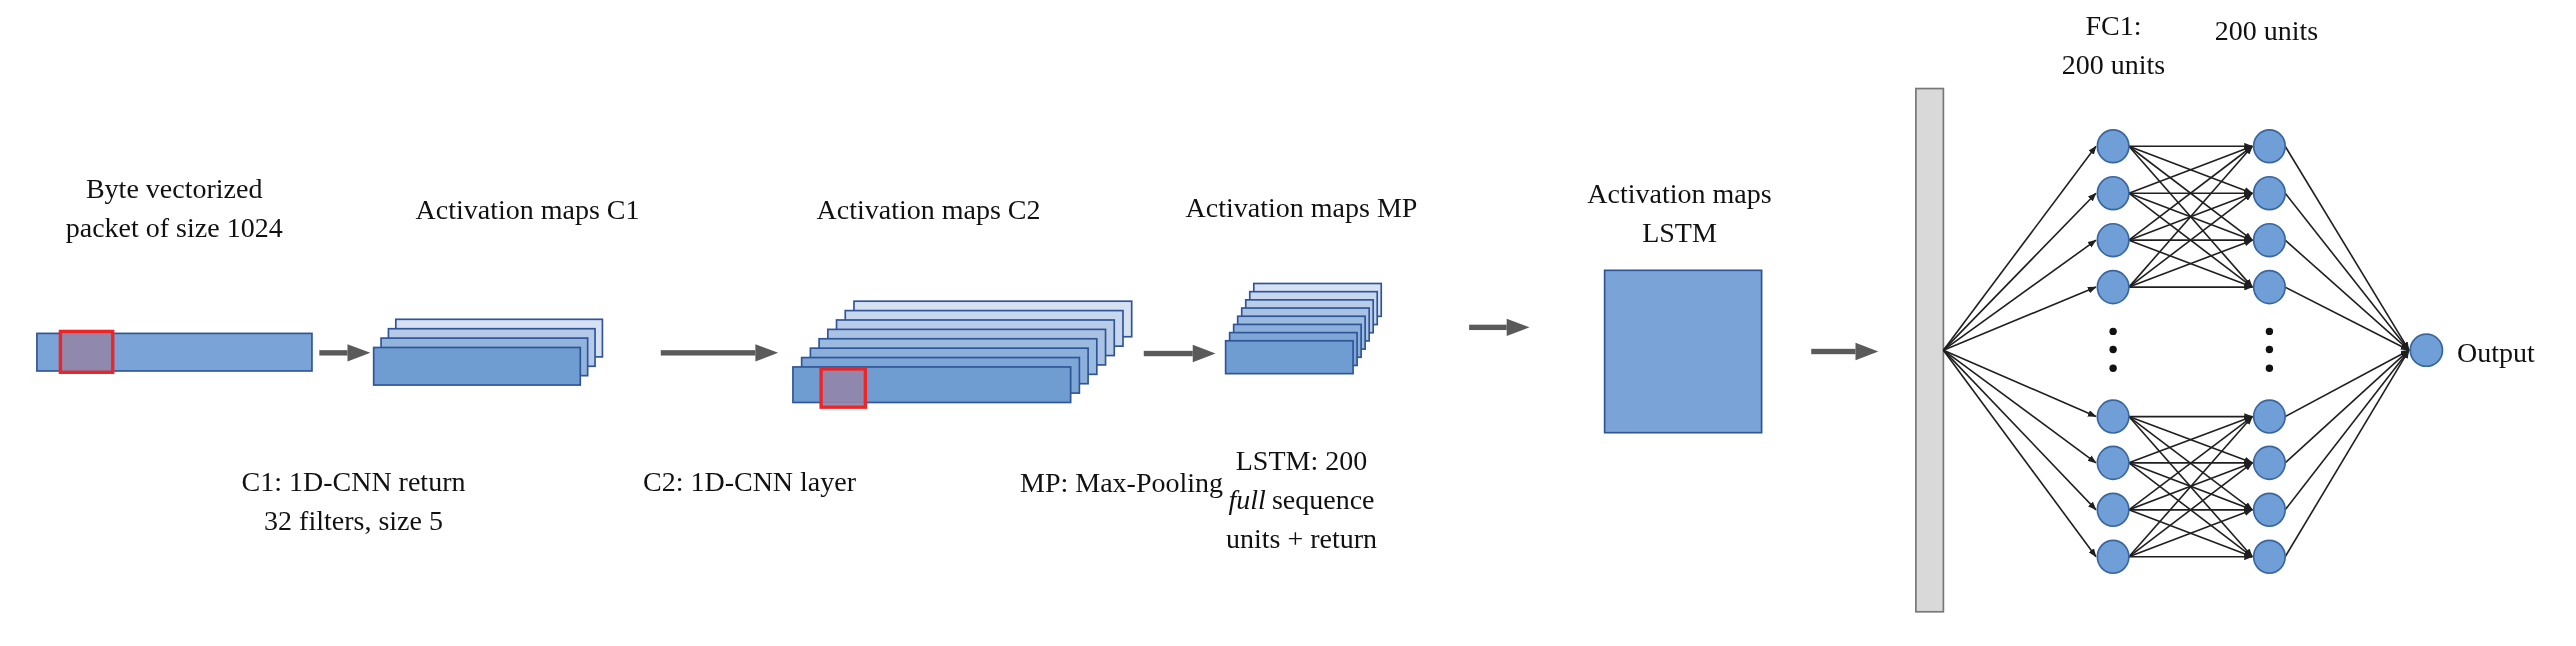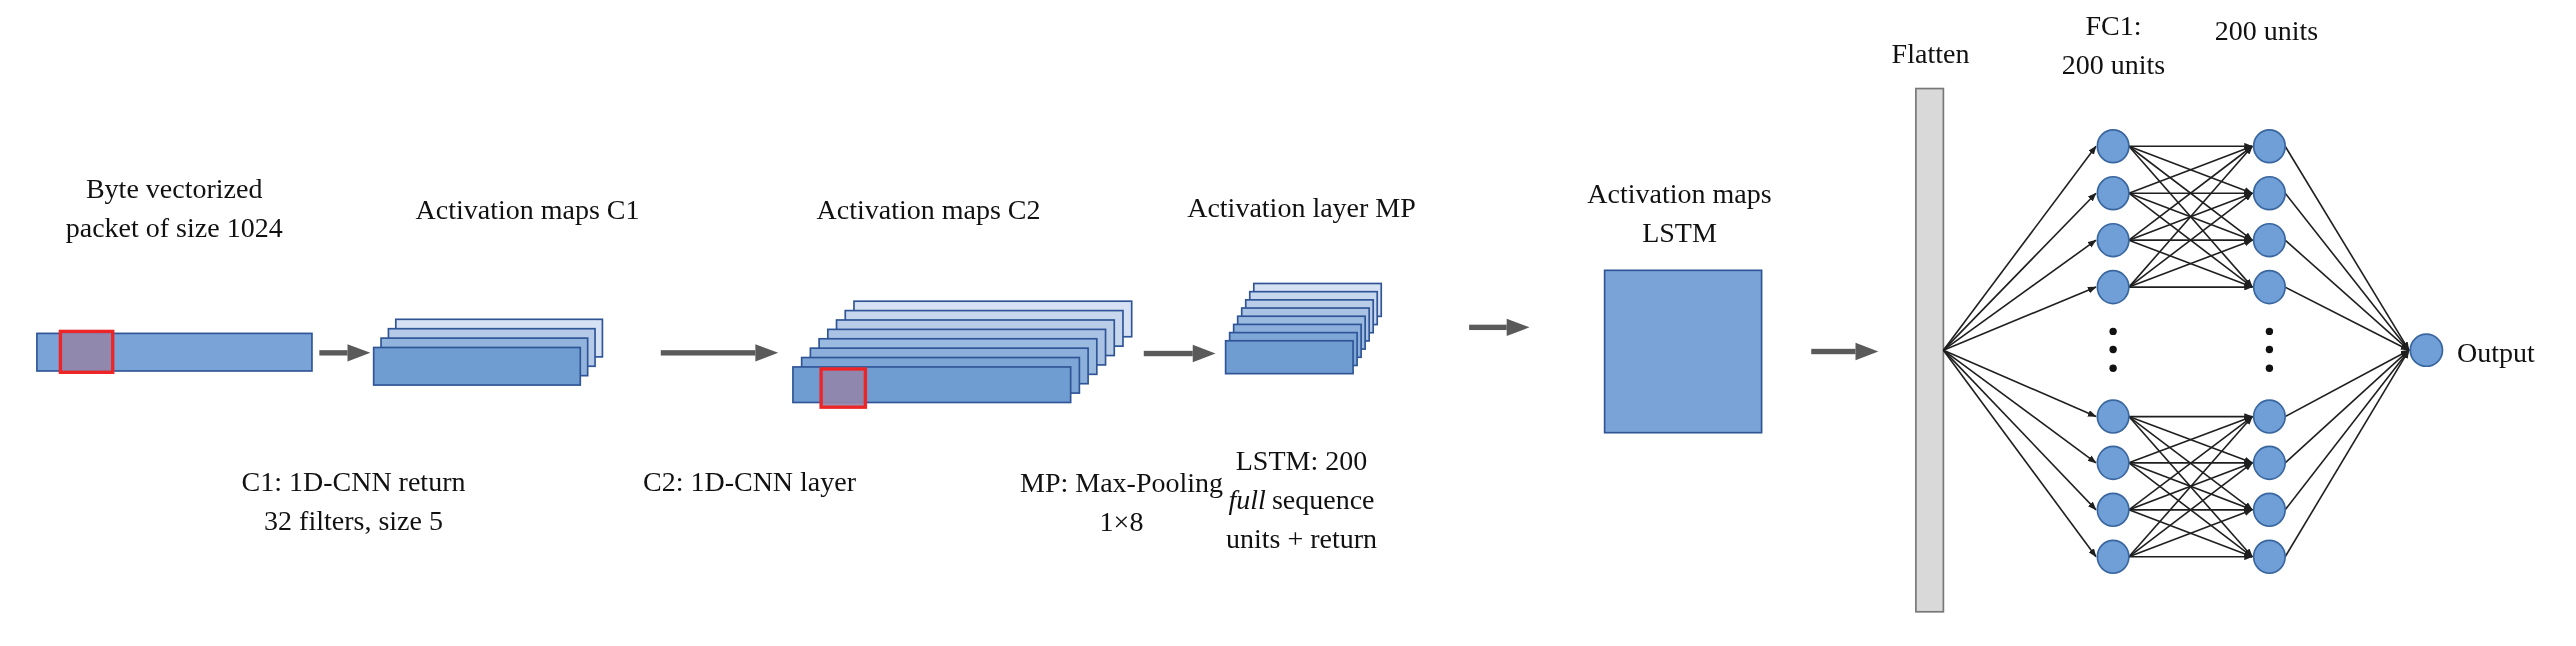--- a/index.html
+++ b/index.html
@@ -151,31 +151,28 @@
 
   <div class="lbl" style="left:360px; top:190px; width:335px;">
     <span class="ln">Activation maps C1</span>
   </div>
 
   <div class="lbl" style="left:761px; top:190px; width:335px;text-align:center;">
     <span class="ln">Activation maps C2</span>
   </div>
 
   <div class="lbl" style="left:1134px; top:188px; width:335px;">
-    <span class="ln">Activation layer MP</span>
+    <span class="ln">Activation maps MP</span>
   </div>
 
   <div class="lbl" style="left:1512px; top:174px; width:335px;">
     <span class="ln">Activation maps</span>
     <span class="ln">LSTM</span>
   </div>
 
-  <div class="lbl" style="left:1823px; top:34px; width:215px;">
-    <span class="ln">Flatten</span>
-  </div>
 
   <div class="lbl" style="left:2006px; top:6px; width:215px;">
     <span class="ln">FC1:</span>
     <span class="ln">200 units</span>
   </div>
 
   <div class="lbl" style="left:2159px; top:11.4px; width:215px;">
     <span class="ln">200 units</span>
   </div>
 
@@ -187,21 +184,20 @@
     <span class="ln">C1: 1D-CNN return</span>
     <span class="ln">32 filters, size 5</span>
   </div>
 
   <div class="lbl" style="left:582px; top:462px; width:335px;">
     <span class="ln">C2: 1D-CNN layer</span>
   </div>
 
   <div class="lbl" style="left:954px; top:463px; width:335px;">
     <span class="ln">MP: Max-Pooling</span>
-    <span class="ln">1×8</span>
   </div>
 
   <div class="lbl" style="left:1134px; top:441px; width:335px;">
     <span class="ln">LSTM: 200</span>
     <span class="ln"><span class="it">full</span><span>sequence</span></span>
     <span class="ln">units + return</span>
   </div>
 
 </div>
 

